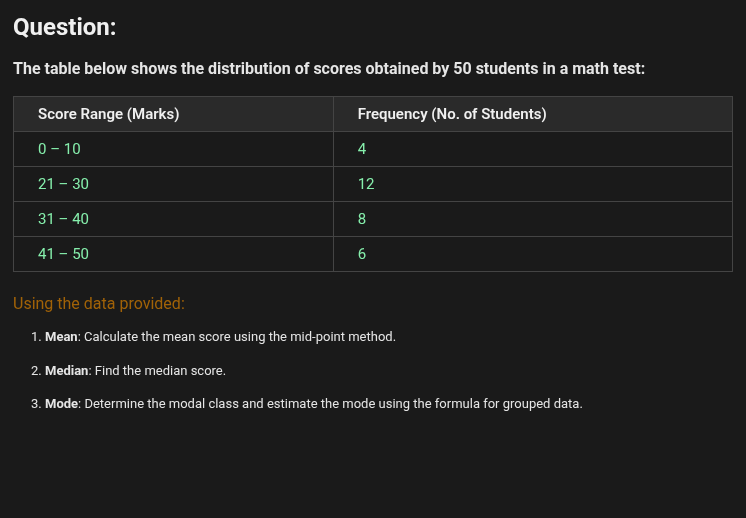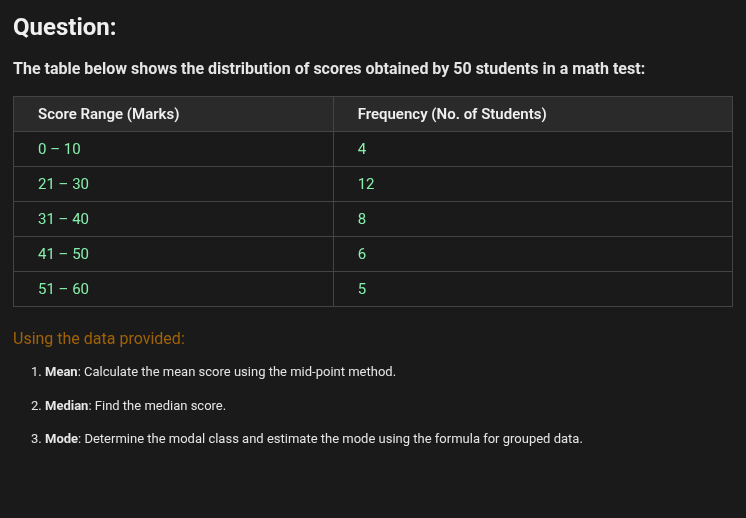--- a/index.html
+++ b/index.html
@@ -88,24 +88,20 @@
       <td>12</td>
     </tr>
     <tr>
       <td>31 – 40</td>
       <td>8</td>
     </tr>
     <tr>
       <td>41 – 50</td>
       <td>6</td>
     </tr>
-    <tr>
-      <td>51 – 60</td>
-      <td>5</td>
-    </tr>
   </tbody>
 </table>
 
 <p class="using-text">Using the data provided:</p>
 
 <ol>
   <li>
     <strong>Mean</strong><span>: Calculate the mean score using the mid-point method.</span>
   </li>
   <li>

